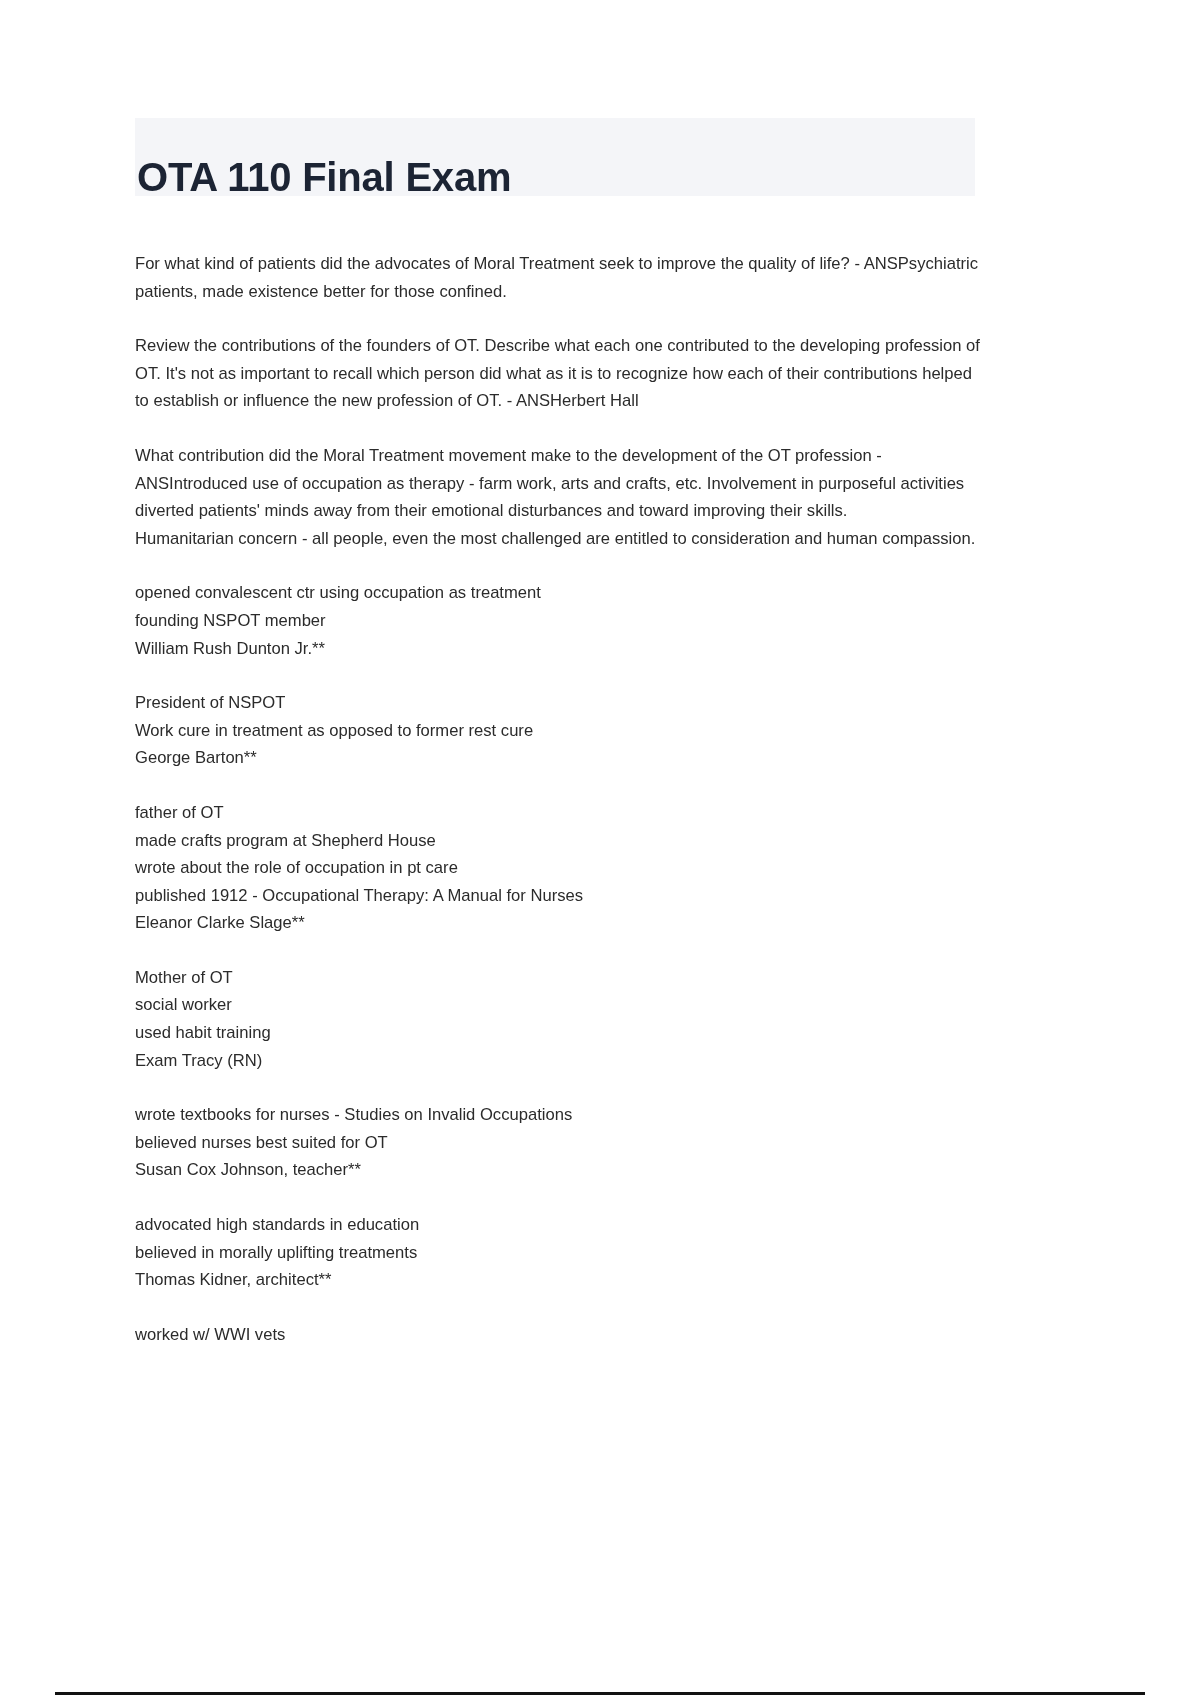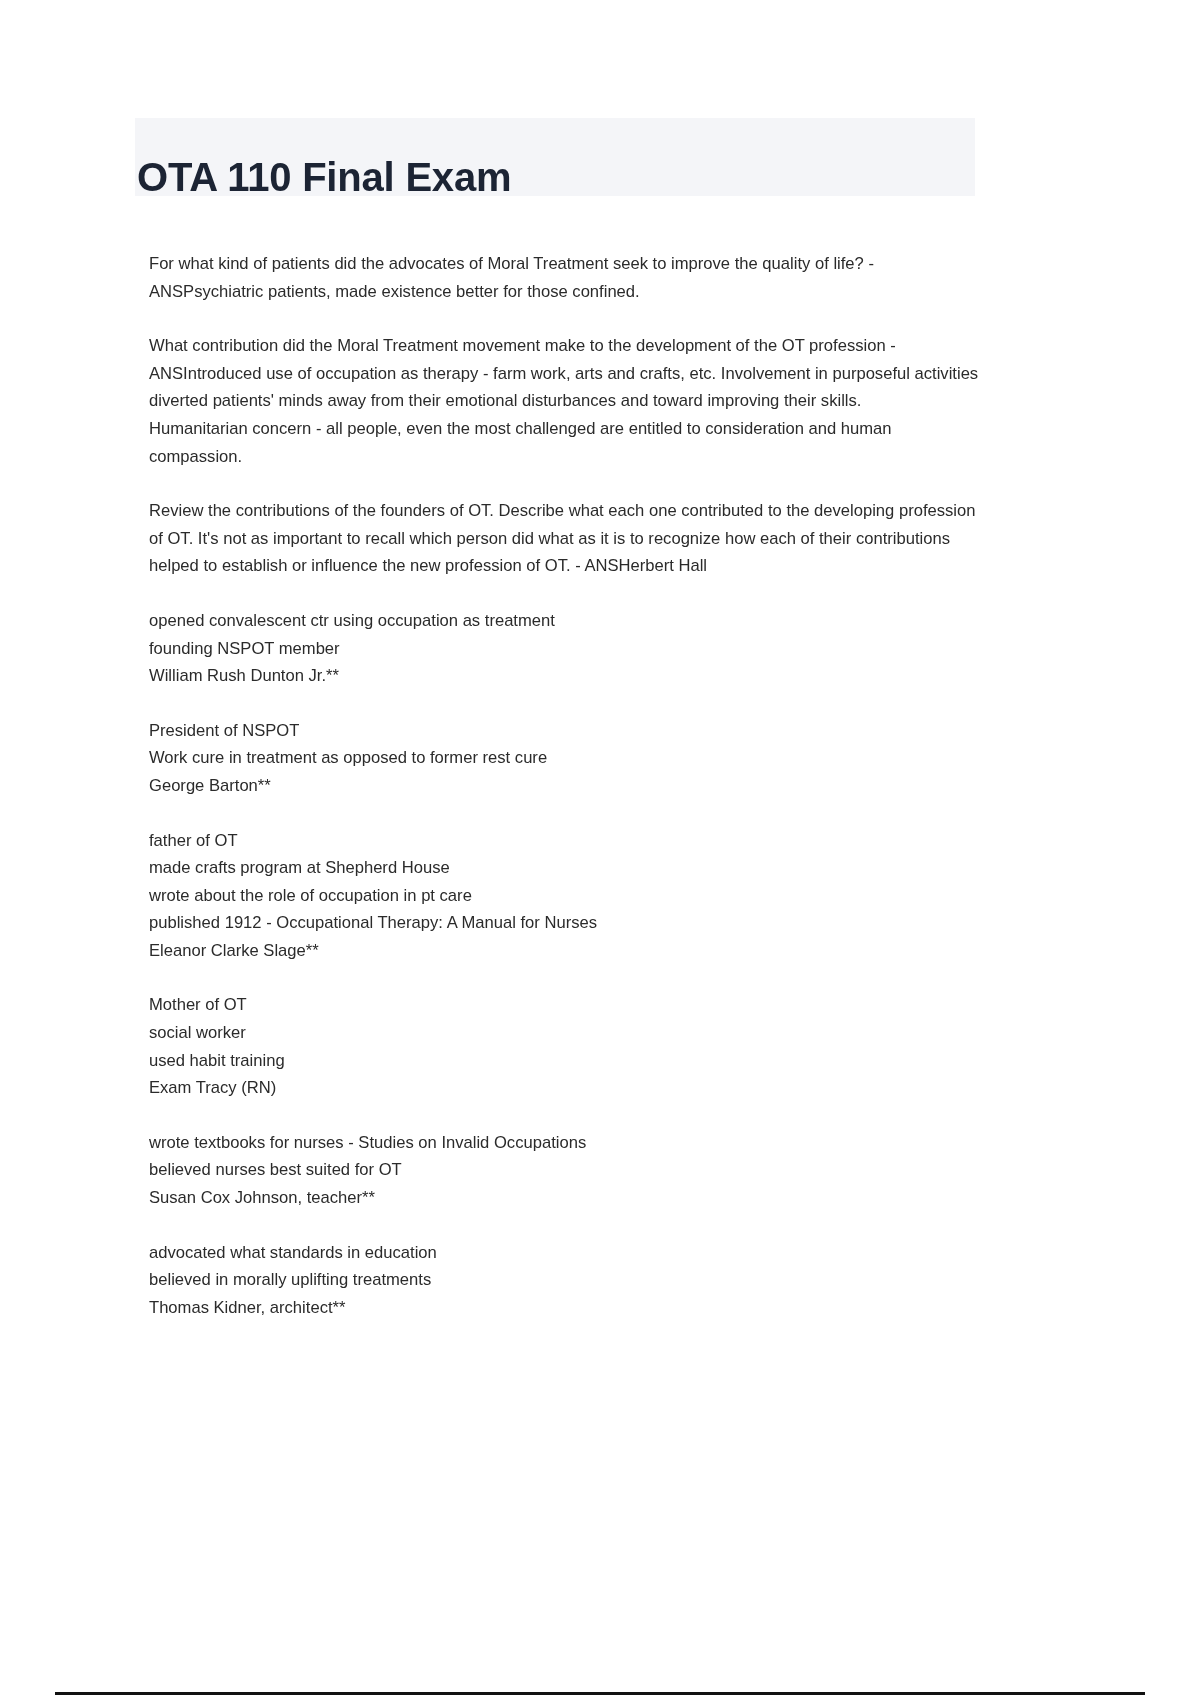--- a/index.html
+++ b/index.html
@@ -47,21 +47,21 @@
     position: absolute;
     left: 135px;
     top: 250px;
     width: 845px;
   }
 
   .para {
     font-size: 16.6px;
     color: #2b2b2b;
     line-height: 27.6px;
-    margin: 0 0 27px 14px;
+    margin: 0 0 27px 0;
     text-align: left;
     white-space: pre-wrap;
   }
 
   .bottom-rule {
     position: absolute;
     left: 55px;
     top: 1692px;
     width: 1090px;
     height: 3px;
@@ -74,24 +74,24 @@
 <div class="page">
 
   <div class="title-band"></div>
 
   <h1 class="doc-title">OTA 110 Final Exam</h1>
 
   <div class="body-col">
 
     <p class="para">For what kind of patients did the advocates of Moral Treatment seek to improve the quality of life? - ANSPsychiatric patients, made existence better for those confined.</p>
 
+    <p class="para">Review the contributions of the founders of OT. Describe what each one contributed to the developing profession of OT. It's not as important to recall which person did what as it is to recognize how each of their contributions helped to establish or influence the new profession of OT. - ANSHerbert Hall</p>
+
     <p class="para">What contribution did the Moral Treatment movement make to the development of the OT profession - ANSIntroduced use of occupation as therapy - farm work, arts and crafts, etc. Involvement in purposeful activities diverted patients' minds away from their emotional disturbances and toward improving their skills.
 Humanitarian concern - all people, even the most challenged are entitled to consideration and human compassion.</p>
-
-    <p class="para">Review the contributions of the founders of OT. Describe what each one contributed to the developing profession of OT. It's not as important to recall which person did what as it is to recognize how each of their contributions helped to establish or influence the new profession of OT. - ANSHerbert Hall</p>
 
     <p class="para">opened convalescent ctr using occupation as treatment
 founding NSPOT member
 William Rush Dunton Jr.**</p>
 
     <p class="para">President of NSPOT
 Work cure in treatment as opposed to former rest cure
 George Barton**</p>
 
     <p class="para">father of OT
@@ -102,22 +102,23 @@
 
     <p class="para">Mother of OT
 social worker
 used habit training
 Exam Tracy (RN)</p>
 
     <p class="para">wrote textbooks for nurses - Studies on Invalid Occupations
 believed nurses best suited for OT
 Susan Cox Johnson, teacher**</p>
 
-    <p class="para">advocated what standards in education
+    <p class="para">advocated high standards in education
 believed in morally uplifting treatments
 Thomas Kidner, architect**</p>
 
+    <p class="para">worked w/ WWI vets</p>
 
   </div>
 
   <div class="bottom-rule"></div>
 
 </div>
 
 </body></html>

